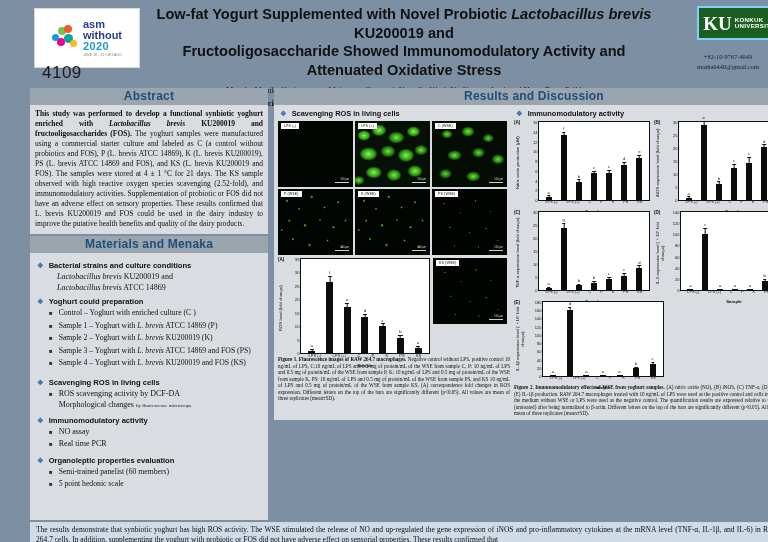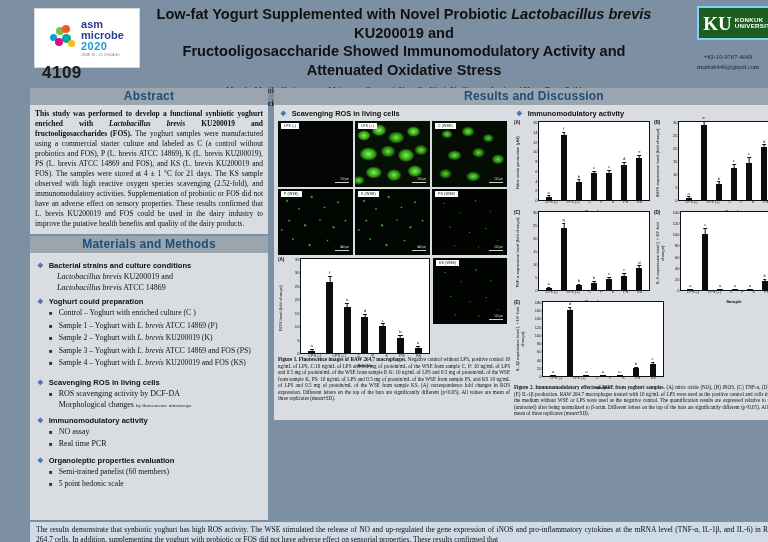--- a/index.html
+++ b/index.html
@@ -20,21 +20,21 @@
   .asm-rings{width:26px;height:26px;position:relative;flex:none;}
   .asm-rings span{position:absolute;border-radius:50%;display:block;}
   .asm-txt{display:flex;flex-direction:column;line-height:1.0;}
   .asm-txt .l1{font-family:"Liberation Sans",sans-serif;font-size:11px;color:#2b3d8f;font-weight:600;}
   .asm-txt .l2{font-family:"Liberation Sans",sans-serif;font-size:11px;color:#2b3d8f;font-weight:600;}
   .asm-txt .l3{font-family:"Liberation Sans",sans-serif;font-size:11px;color:#1f9bd6;font-weight:700;letter-spacing:.4px;}
   .asm-txt .l4{font-family:"Liberation Sans",sans-serif;font-size:3.2px;color:#7a7a7a;letter-spacing:.2px;margin-top:2px;}
 
   .poster-num{
     position:absolute;left:18px;top:63px;font-family:"Liberation Sans",sans-serif;
-    font-size:17px;color:#1a1a1a;letter-spacing:.5px;font-weight:bold;
+    font-size:17px;color:#1a1a1a;letter-spacing:.5px;
   }
   .title-wrap{position:absolute;left:120px;top:5px;width:520px;text-align:center;}
   .title{
     font-family:"Liberation Sans",sans-serif;font-weight:bold;font-size:14.6px;color:#111111;
     line-height:1.28;margin:0;
   }
   .title i{font-style:italic;}
   .authors{
     font-family:"Liberation Serif",serif;font-size:8.2px;color:#1a1a1a;margin-top:5px;line-height:1.35;
   }
@@ -227,21 +227,21 @@
       <div class="asm-rings">
         <span style="left:0;top:9px;width:7px;height:7px;background:#0aa0e0;"></span>
         <span style="left:6px;top:2px;width:8px;height:8px;background:#7ac143;"></span>
         <span style="left:12px;top:0;width:8px;height:8px;background:#f15a29;"></span>
         <span style="left:5px;top:13px;width:8px;height:8px;background:#ec008c;"></span>
         <span style="left:12px;top:9px;width:9px;height:9px;background:#00a79d;"></span>
         <span style="left:18px;top:15px;width:7px;height:7px;background:#fdb813;"></span>
       </div>
       <div class="asm-txt">
         <span class="l1">asm</span>
-        <span class="l2">microbe</span>
+        <span class="l2">without</span>
         <span class="l3">2020</span>
         <span class="l4">JUNE 18 - 22 CHICAGO</span>
       </div>
     </div>
 
     <div class="poster-num">4109</div>
 
     <div class="title-wrap">
       <div class="title">
         <span>Low-fat Yogurt Supplemented with Novel Probiotic </span><i>Lactobacillus brevis</i><span> KU200019 and</span><br>
@@ -270,21 +270,21 @@
 
       <div class="colL">
 
         <div class="secbar">Abstract</div>
         <div class="panel">
           <div class="abs-text">
             <b><span>This study was performed to develop a functional synbiotic yoghurt enriched with </span><i>Lactobacillus brevis</i><span> KU200019 and fructooligosaccharides (FOS).</span></b><span> The yoghurt samples were manufactured using a commercial starter culture and labeled as C (a control without probiotics and FOS), P (L. brevis ATCC 14869), K (L. brevis KU200019), PS (L. brevis ATCC 14869 and FOS), and KS (L. brevis KU200019 and FOS). The samples were stored at 4 ± 1 °C for 21 days. The KS sample observed with high reactive oxygen species scavenging (2.52-fold), and immunomodulatory activities. Supplementation of probiotic or FOS did not have an adverse effect on sensory properties. These results confirmed that L. brevis KU200019 and FOS could be used in the dairy industry to improve the putative health benefits and quality of the dairy products.</span>
           </div>
         </div>
 
-        <div class="secbar" style="margin-top:2px;">Materials and Methods</div>
+        <div class="secbar" style="margin-top:2px;">Materials and Menaka</div>
         <div class="panel" style="min-height:258px;">
 
           <div class="mm-h">
             <span class="dia">❖</span>
             <span>Bacterial strains and culture conditions</span>
           </div>
           <div class="mm-sub"><i>Lactobacillus brevis</i> KU200019 and</div>
           <div class="mm-sub"><i>Lactobacillus brevis</i> ATCC 14869</div>
 
           <div class="mm-h">

